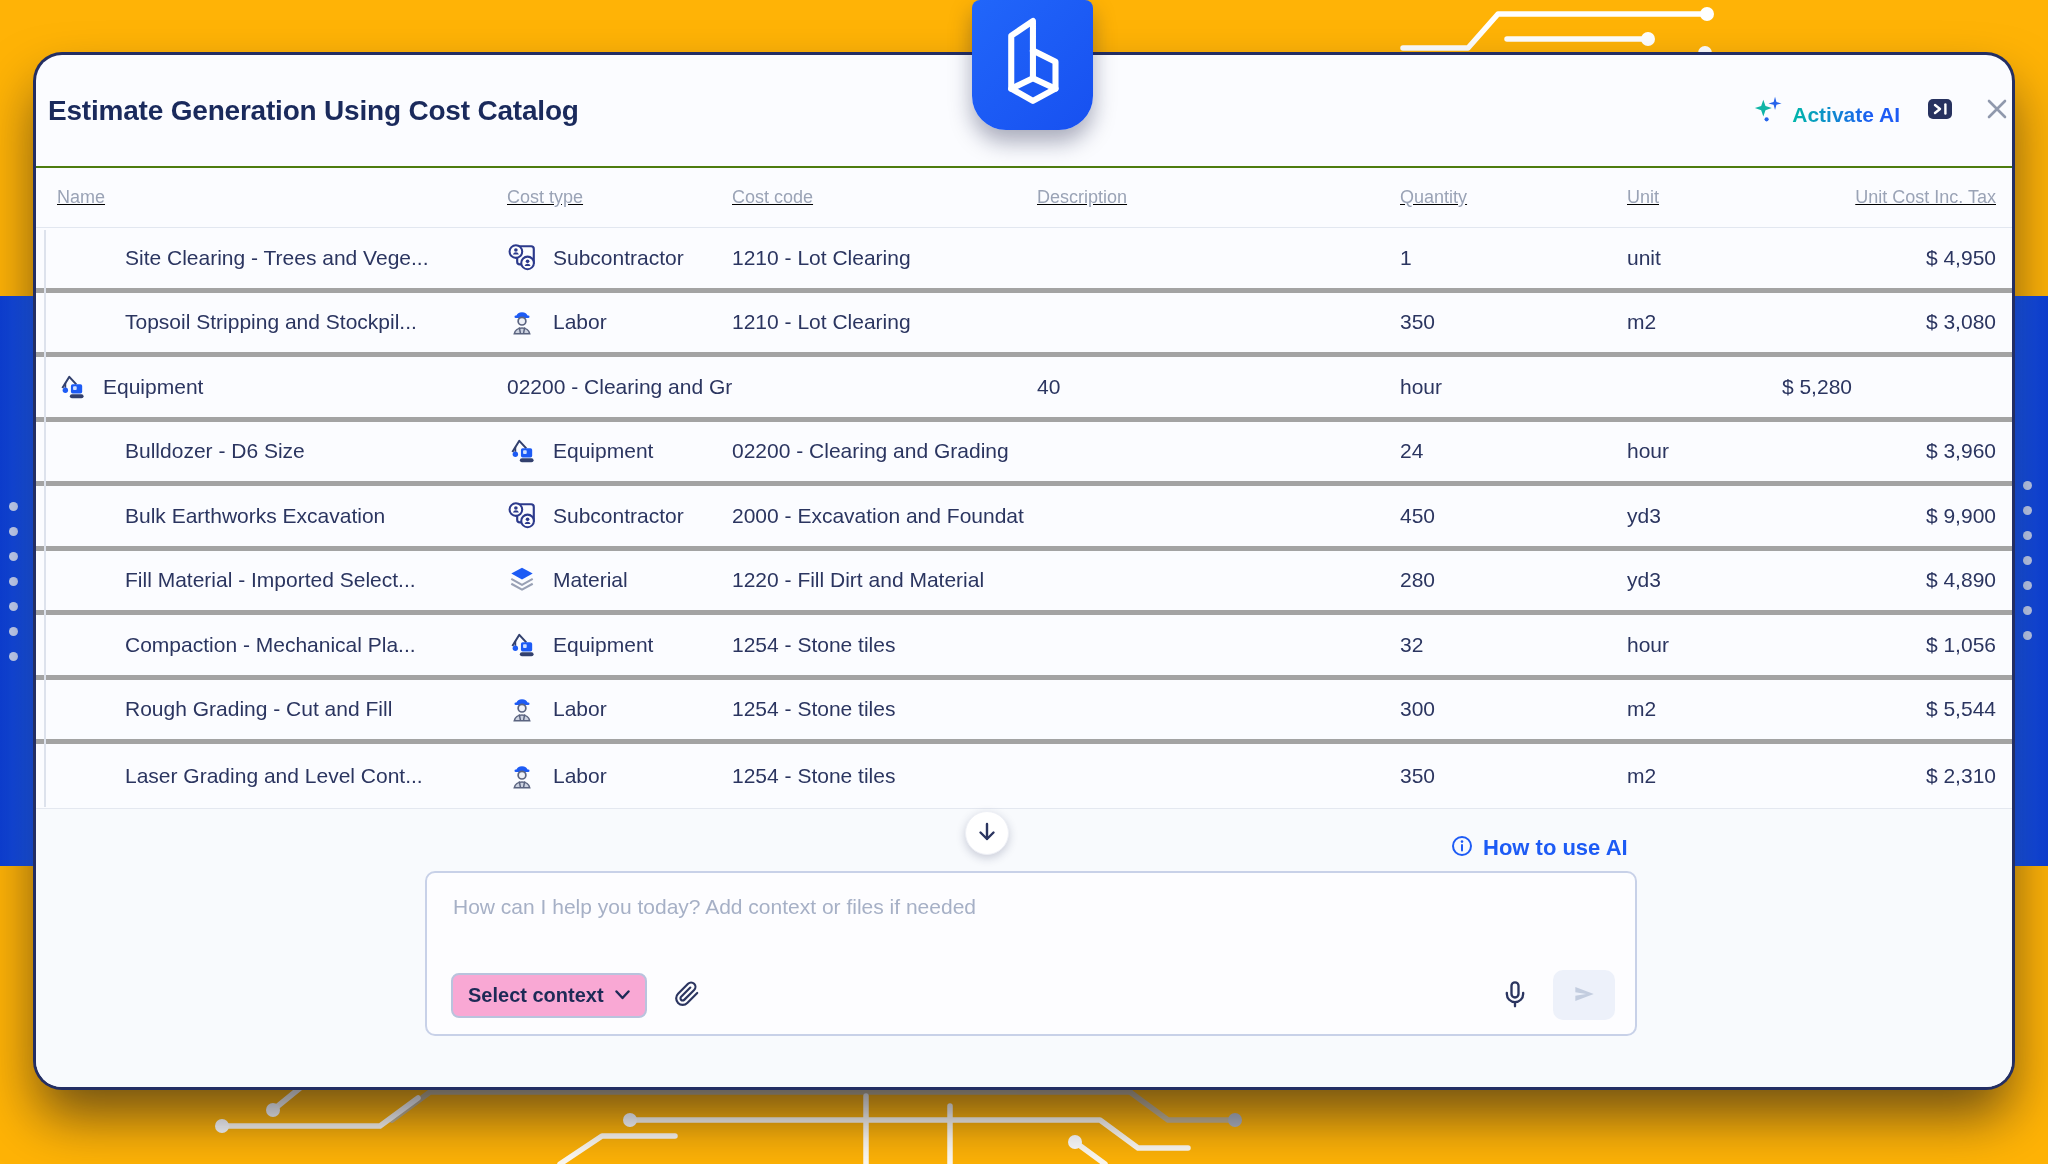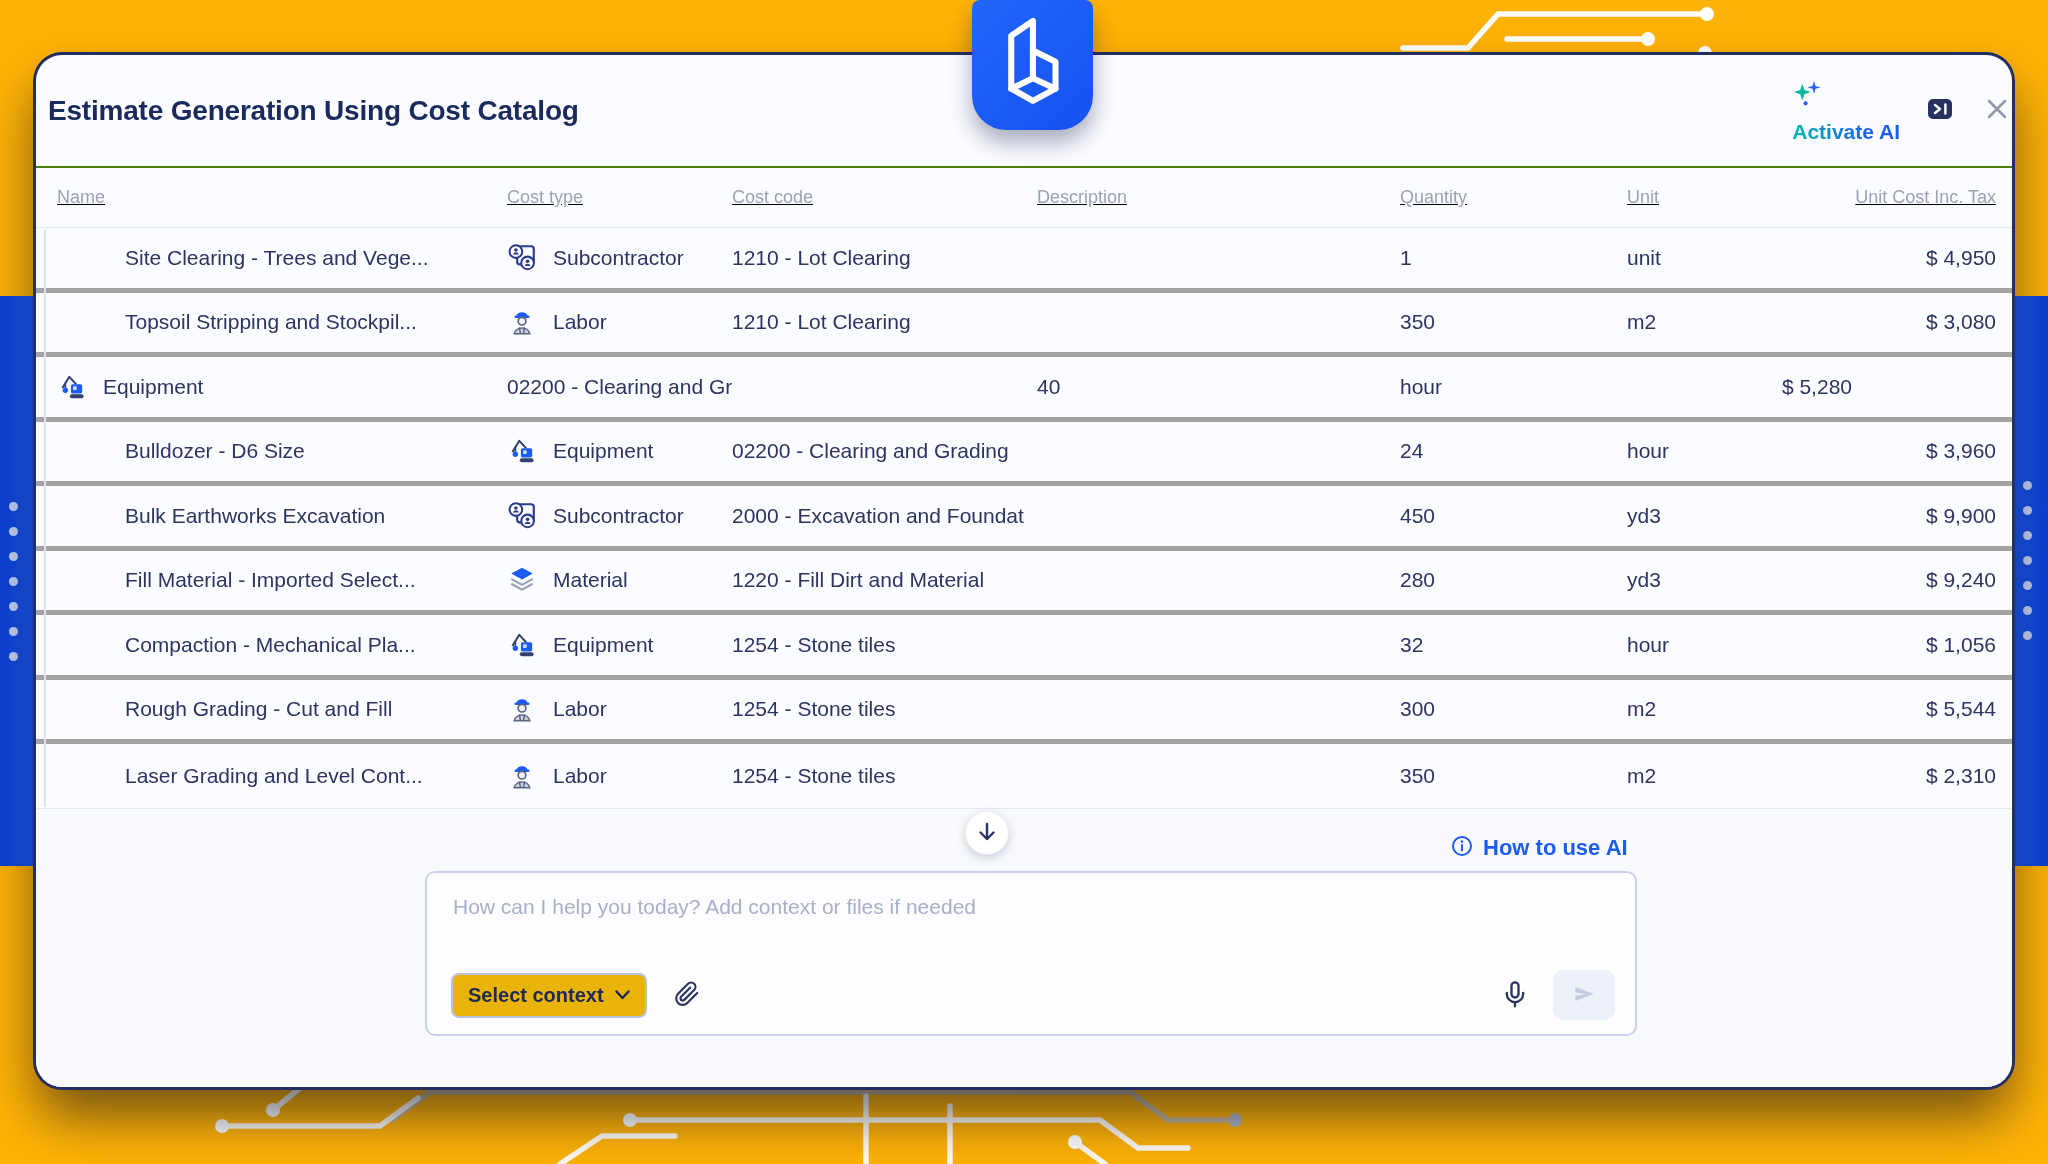--- a/index.html
+++ b/index.html
@@ -29,21 +29,21 @@
   
   .modal { position:absolute; left:36px; top:55px; width:1976px; height:1032px;
     background:#fbfcff; border-radius:26px; z-index:10;
     box-shadow:0 0 0 3px #232e63, 0 30px 55px -2px rgba(10,12,30,.6); }
 
   .modal-header { position:absolute; left:0; top:0; width:100%; height:113px;
     display:flex; align-items:center; padding:0 2px 0 12px;
     border-bottom:2px solid #4d7c0f; }
   .modal-title { font-size:28px; font-weight:700; color:#1a2a5c; letter-spacing:-.2px; }
   .header-actions { margin-left:auto; display:flex; align-items:center; }
-  .activate-ai { display:flex; align-items:flex-start; gap:9px; background:none; border:none; cursor:pointer;flex-direction:column; }
+  .activate-ai { display:flex; align-items:flex-end; gap:9px; background:none; border:none; cursor:pointer; }
   .activate-ai-label { font-size:21px; font-weight:700;
     background:linear-gradient(90deg,#00b8a9 0%,#1d5bf5 75%);
     -webkit-background-clip:text; background-clip:text; color:transparent; }
   .icon-btn { background:none; border:none; cursor:pointer; display:flex; align-items:center; justify-content:center; }
   .panel-btn { margin-left:26px; }
   .close-btn { margin-left:30px; }
 
   
   .thead, .trow { display:grid;
     grid-template-columns:450px 225px 305px 363px 227px 225px 1fr;
@@ -78,21 +78,21 @@
 
   .chat-box { position:absolute; left:389px; top:62px; width:1212px; height:165px;
     background:#fdfdff; border:2px solid #c8d1e8; border-radius:10px; }
   .chat-input { position:absolute; left:0; top:0; width:100%; height:92px; border:none;
     outline:none; resize:none; background:transparent; padding:22px 26px;
     font-family:"Liberation Sans", sans-serif; font-size:21px; color:#3b82f6; }
   .chat-input::placeholder { color:#a6b0c6; }
   .chat-toolbar { position:absolute; left:24px; right:20px; bottom:13px; height:52px;
     display:flex; align-items:center; }
   .select-context-btn { display:flex; align-items:center; gap:11px; border:2px solid #b9c3dd;
-    border-radius:8px; background:#eab308; padding:9px 15px; cursor:pointer; }
+    border-radius:8px; background:#f9a8d4; padding:9px 15px; cursor:pointer; }
   .select-context-label { font-size:20px; font-weight:700; color:#1d2a56; }
   .attach-btn { margin-left:27px; }
   .spacer { flex:1; }
   .mic-btn { margin-right:24px; }
   .send-btn { width:62px; height:50px; border:none; border-radius:10px; background:#edf1fa;
     display:flex; align-items:center; justify-content:center; cursor:default; }
 </style>
 </head>
 <body>
 
@@ -323,21 +323,21 @@
     <path d="M4 13 L14 18.5 L24 13" fill="none" stroke="#99a1b5" stroke-width="2" stroke-linejoin="round"></path>
     <path d="M4 17.5 L14 23 L24 17.5" fill="none" stroke="#99a1b5" stroke-width="2" stroke-linejoin="round"></path>
   </svg>
 </span>
       <span>Material</span>
     </div>
     <div class="cell">1220 - Fill Dirt and Material</div>
     <div class="cell"></div>
     <div class="cell">280</div>
     <div class="cell">yd3</div>
-    <div class="cell cost">$ 9,240</div>
+    <div class="cell cost">$ 4,890</div>
   </div>
 
   <div class="trow">
     <div class="cell name">Compaction - Mechanical Pla...</div>
     <div class="cell type">
       <span class="ticon">
   <svg viewBox="0 0 28 28" xmlns="http://www.w3.org/2000/svg">
     <polyline points="5,15 11.5,4.5 18,11.5" fill="none" stroke="#32406e" stroke-width="1.9" stroke-linejoin="round"></polyline>
     <line x1="7.8" y1="10.2" x2="7.8" y2="14.8" stroke="#32406e" stroke-width="1.6"></line>
     <circle cx="7.8" cy="17" r="2.5" fill="#1d5bf5"></circle>

